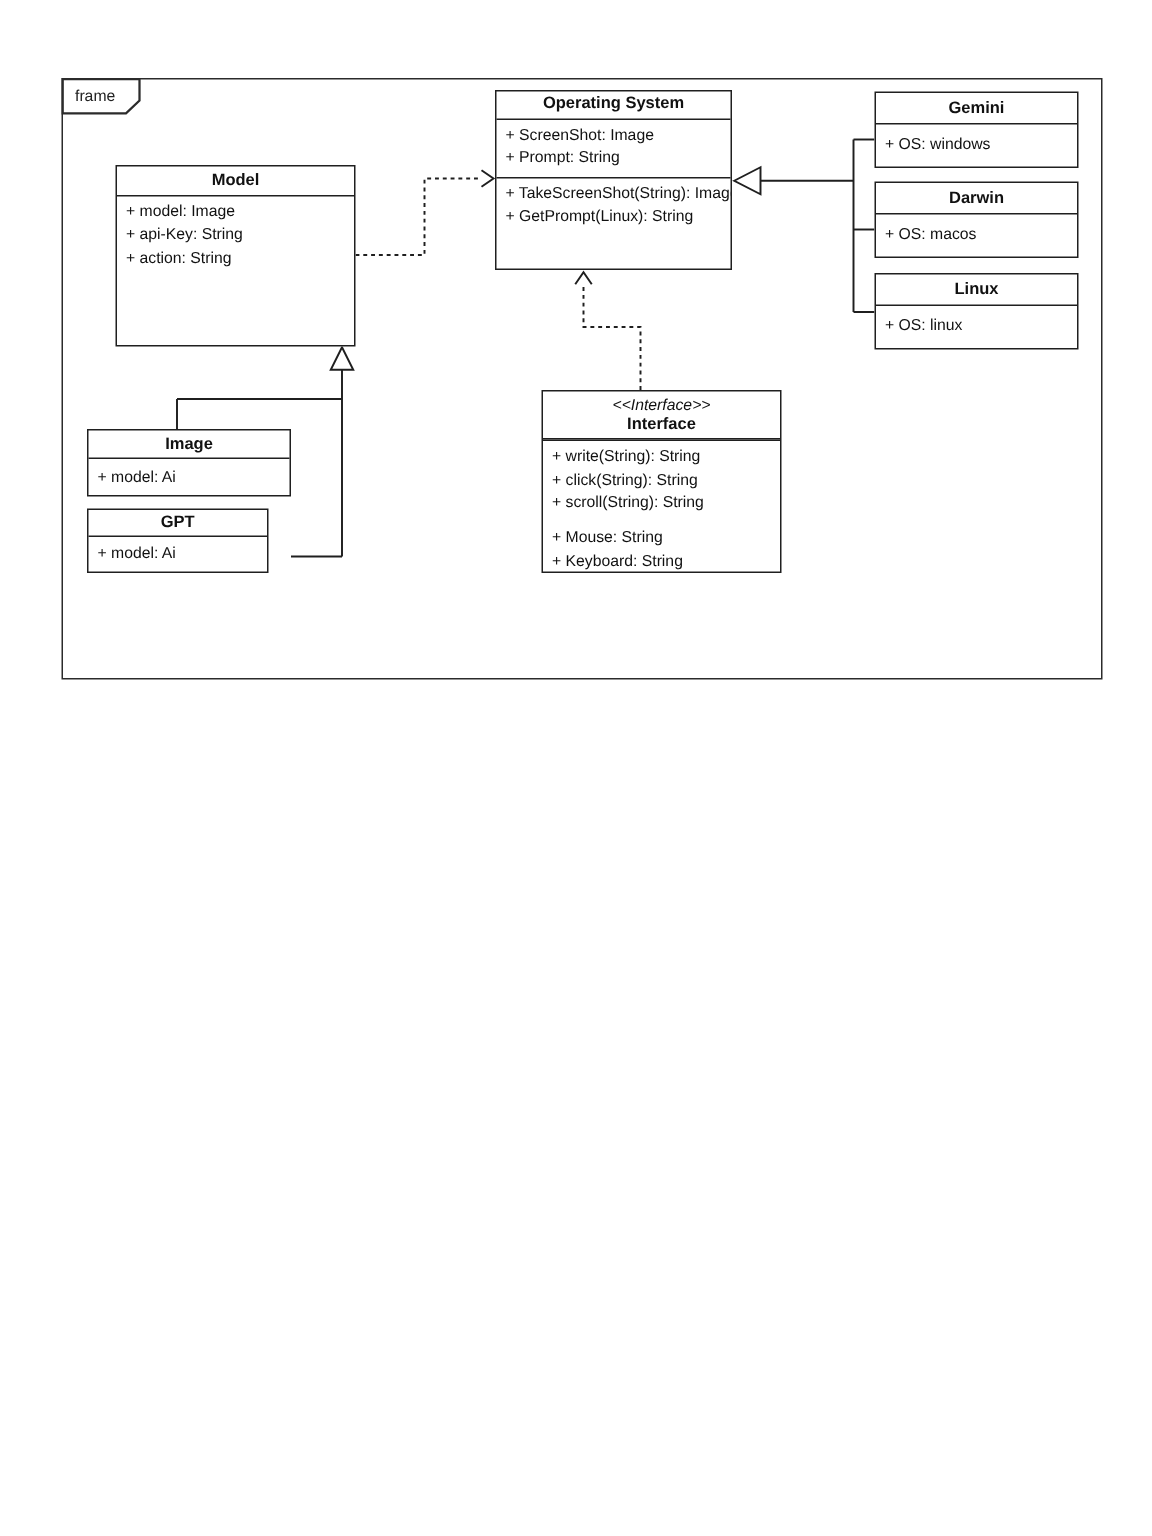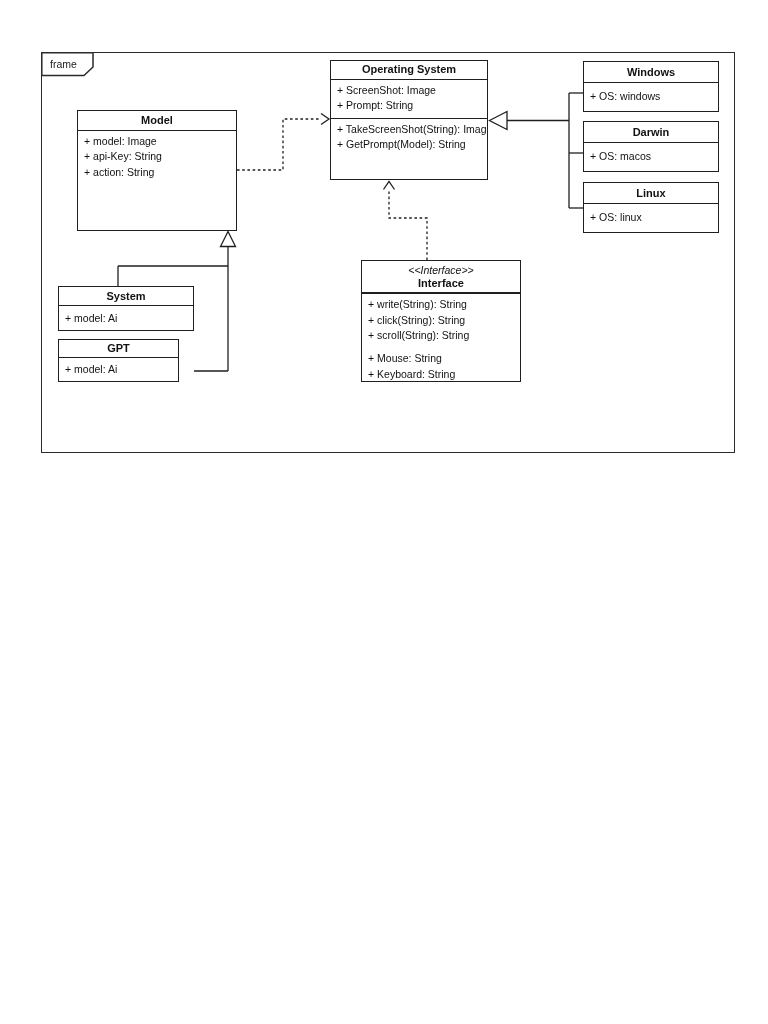--- a/index.html
+++ b/index.html
@@ -86,47 +86,47 @@
 </div>
 
 <div class="uml-class" style="left:330px;top:60px;width:158px;height:120px">
   <div class="uml-title" style="height:17.5px">Operating System</div>
   <div class="uml-sec" style="height:38px">
     <div>+ ScreenShot: Image</div>
     <div>+ Prompt: String</div>
   </div>
   <div class="uml-sec sep grow">
     <div>+ TakeScreenShot(String): Image</div>
-    <div>+ GetPrompt(Model): String</div>
+    <div>+ GetPrompt(Linux): String</div>
   </div>
 </div>
 
 <div class="uml-class" style="left:583px;top:61px;width:136px;height:51px">
-  <div class="uml-title" style="height:20px">Windows</div>
+  <div class="uml-title" style="height:20px">Gemini</div>
   <div class="uml-sec grow" style="padding-top:6px">
     <div>+ OS: windows</div>
   </div>
 </div>
 
 <div class="uml-class" style="left:583px;top:121px;width:136px;height:51px">
   <div class="uml-title" style="height:20px">Darwin</div>
   <div class="uml-sec grow" style="padding-top:6px">
     <div>+ OS: macos</div>
   </div>
 </div>
 
 <div class="uml-class" style="left:583px;top:182px;width:136px;height:51px">
   <div class="uml-title" style="height:20px">Linux</div>
   <div class="uml-sec grow" style="padding-top:6px">
     <div>+ OS: linux</div>
   </div>
 </div>
 
 <div class="uml-class" style="left:58px;top:286px;width:136px;height:45px">
-  <div class="uml-title" style="height:18px">System</div>
+  <div class="uml-title" style="height:18px">Image</div>
   <div class="uml-sec grow" style="padding-top:5px">
     <div>+ model: Ai</div>
   </div>
 </div>
 
 <div class="uml-class" style="left:58px;top:339px;width:121px;height:43px">
   <div class="uml-title" style="height:17px">GPT</div>
   <div class="uml-sec grow" style="padding-top:4px">
     <div>+ model: Ai</div>
   </div>

